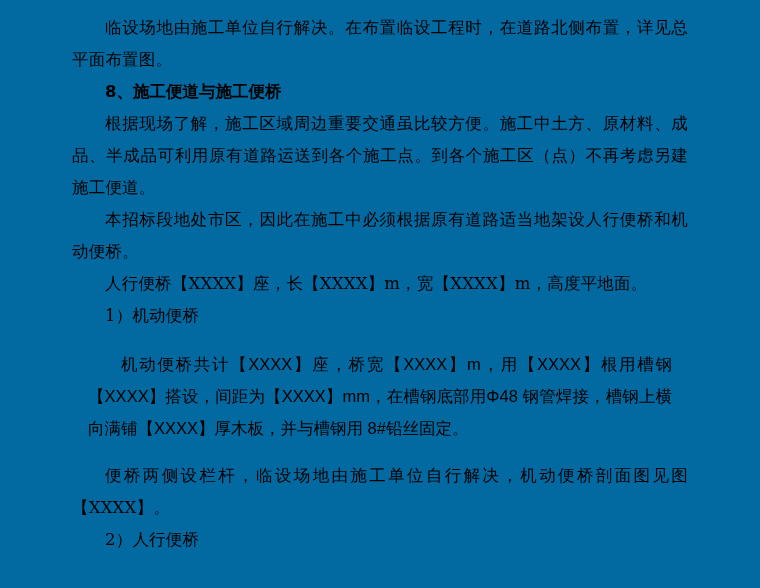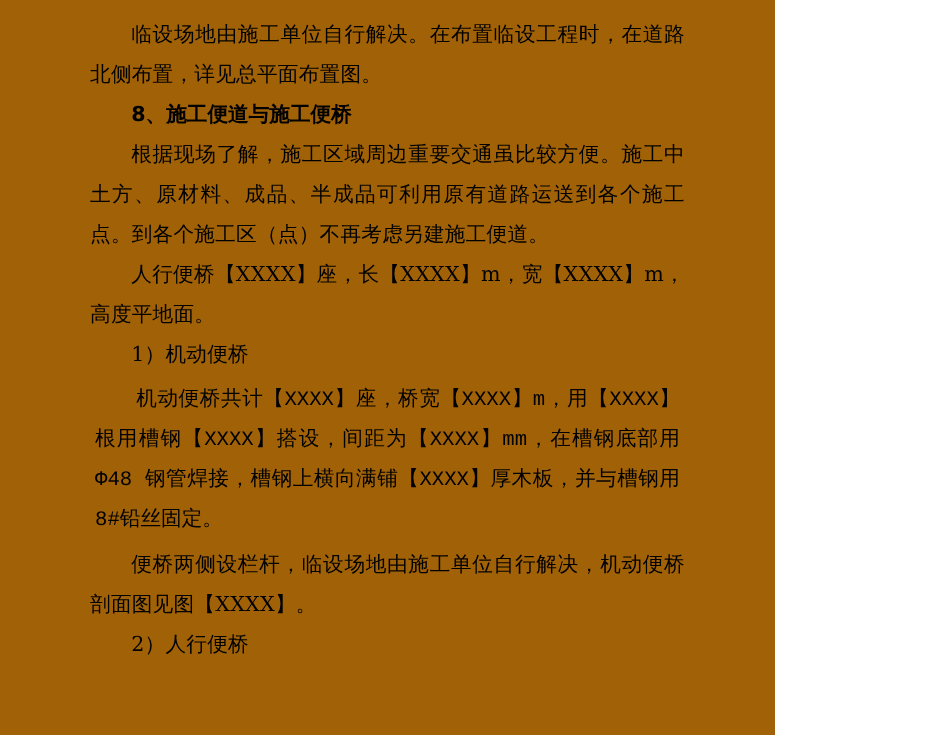--- a/index.html
+++ b/index.html
@@ -9,24 +9,24 @@
   }
   body {
     width: 760px;
     height: 588px;
     font-family: "DejaVu Serif", "Liberation Serif", serif;
     color: #000000;
     overflow: hidden;
   }
   .page {
     box-sizing: border-box;
-    width: 620px;
+    width: 760px;
     height: 588px;
     padding: 12px 72px 0 72px;
-    background: #a16207;
+    background: #0369a1;
   }
   .para {
     font-size: 16.5px;
     line-height: 32px;
     text-align: justify;
     text-justify: inter-ideograph;
     margin: 0 0 0 0;
     letter-spacing: 0.2px;
     white-space: pre-wrap;
   }
@@ -35,40 +35,41 @@
   }
   .heading {
     font-family: "DejaVu Sans", "Liberation Sans", sans-serif;
     font-weight: bold;
     font-size: 16.5px;
     line-height: 32px;
     text-indent: 2em;
     margin: 0;
   }
   .bold-body {
-    font-family: Liberation Mono, monospace;
+    font-family: Liberation Sans, sans-serif;
     font-size: 16.5px;
     line-height: 32px;
     text-align: justify;
     text-justify: inter-ideograph;
-    margin: 4px;
+    margin: 16px;
     white-space: pre-wrap;
   }
 </style>
 </head>
 <body>
 
 <div class="page">
 
   <p class="para indent">临设场地由施工单位自行解决。在布置临设工程时，在道路北侧布置，详见总平面布置图。</p>
 
   <p class="heading">8、施工便道与施工便桥</p>
 
   <p class="para indent">根据现场了解，施工区域周边重要交通虽比较方便。施工中土方、原材料、成品、半成品可利用原有道路运送到各个施工点。到各个施工区（点）不再考虑另建施工便道。</p>
 
+  <p class="para indent">本招标段地处市区，因此在施工中必须根据原有道路适当地架设人行便桥和机动便桥。</p>
 
 
 
   <p class="para indent">人行便桥【XXXX】座，长【XXXX】m，宽【XXXX】m，高度平地面。</p>
 
   <p class="para indent">1）机动便桥</p>
 
   <p class="bold-body indent">机动便桥共计【XXXX】座，桥宽【XXXX】m，用【XXXX】根用槽钢【XXXX】搭设，间距为【XXXX】mm，在槽钢底部用Φ48 钢管焊接，槽钢上横向满铺【XXXX】厚木板，并与槽钢用 8#铅丝固定。</p>
 
   <p class="para indent">便桥两侧设栏杆，临设场地由施工单位自行解决，机动便桥剖面图见图【XXXX】。</p>

